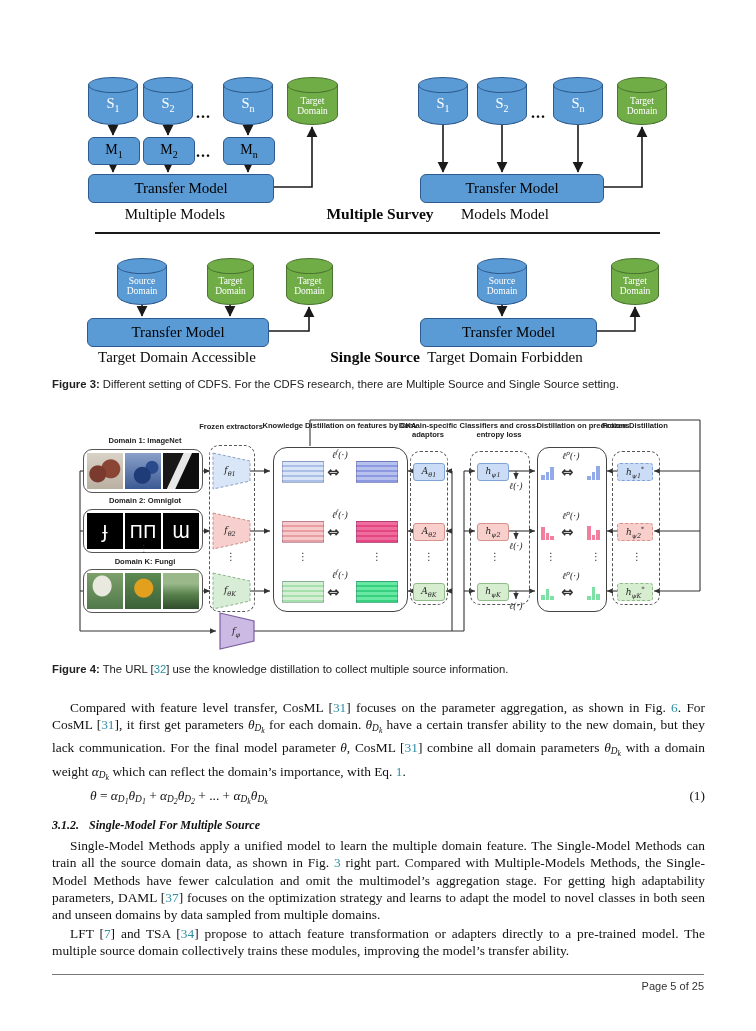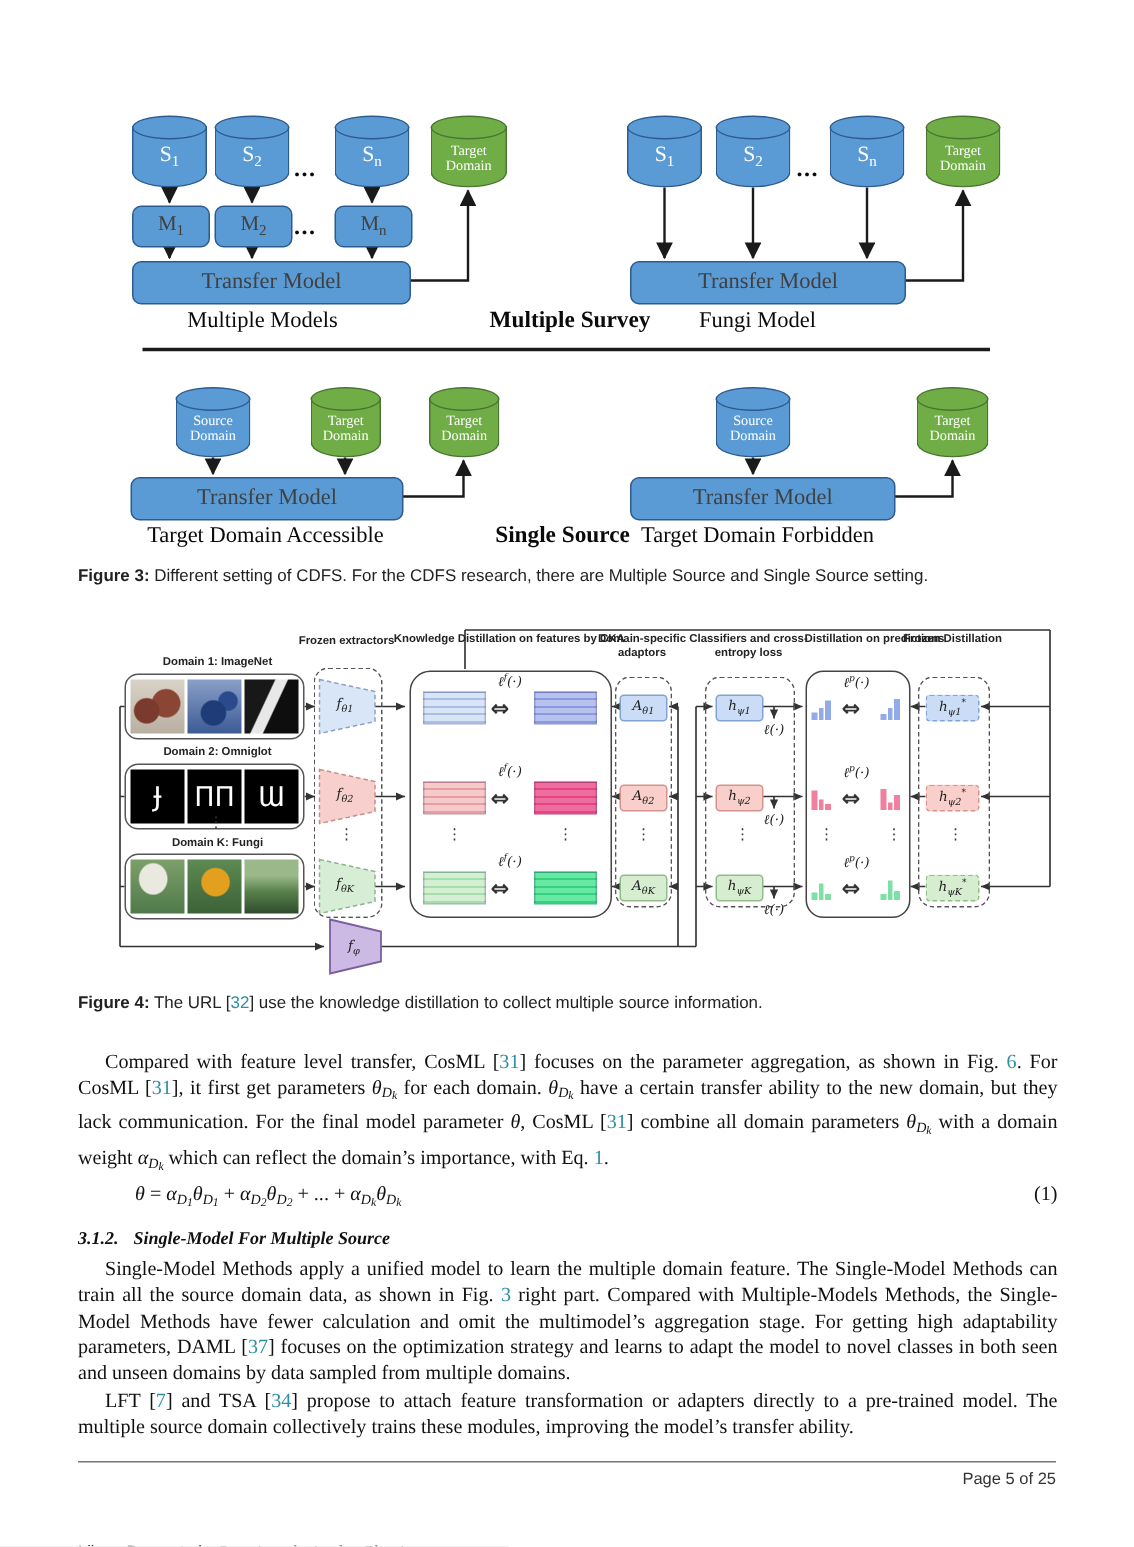--- a/index.html
+++ b/index.html
@@ -14,21 +14,21 @@
   .cyl .tube{position:absolute;left:0;right:0;top:7px;bottom:0;border:1.4px solid;border-top:none;
              border-radius:0 0 50% 50% / 0 0 10px 10px}
   .cyl .cap{position:absolute;left:0;right:0;top:0;height:14px;border-radius:50%;border:1.4px solid}
   .cyl .lbl{position:absolute;left:0;right:0;top:9px;bottom:0;display:flex;align-items:center;
             justify-content:center;color:#fff;z-index:2;text-align:center;line-height:1.05}
   .cyl.blue .tube,.cyl.blue .cap{background:#5B9BD5;border-color:#2E5B8F}
   .cyl.green .tube,.cyl.green .cap{background:#70AD47;border-color:#4A7431}
   .cyl .big{font-size:14.5px}
   .cyl .big sub{font-size:10px}
   .cyl .small{font-size:9.5px;padding-top:2px}
-  .tmbox{position:absolute;background:#5B9BD5;border:1.4px solid #2E5B8F;border-radius:6px;color:#404040;
+  .tmbox{position:absolute;background:#5B9BD5;border:1.4px solid #2E5B8F;border-radius:6px;color:#000000;
          display:flex;align-items:center;justify-content:center;z-index:2}
   .tmbox.wide{font-size:15px}
   .tmbox.mb{font-size:14px}
   .tmbox.mb sub{font-size:10px}
   .f3lbl{position:absolute;font-size:15px;text-align:center;color:#0a0a0a}
   .f3lbl.bold{font-weight:bold;font-size:15.5px}
   .f3dots{position:absolute;font-size:16px;font-weight:bold;letter-spacing:1px;color:#0a0a0a}
 
   
   .caption{position:absolute;left:52px;width:654px;font-family:"Liberation Sans","DejaVu Sans",sans-serif;
@@ -192,21 +192,21 @@
       <div class="lbl big">
           <span><span>S</span><sub>n</sub></span>
         </div>
     </div>
     <div class="cyl green" style="left:617px;top:77px;width:50px;height:48px">
       <div class="tube"></div>
         <div class="cap"></div>
       <div class="lbl small">Target Domain</div>
     </div>
     <div class="tmbox wide" style="left:420px;top:174px;width:182px;height:27px">Transfer Model</div>
-    <div class="f3lbl" style="left:415px;top:206px;width:180px">Fungi Model</div>
+    <div class="f3lbl" style="left:415px;top:206px;width:180px">Models Model</div>
 
     <div class="cyl blue" style="left:117px;top:258px;width:50px;height:47px">
       <div class="tube"></div>
         <div class="cap"></div>
       <div class="lbl small">Source Domain</div>
     </div>
     <div class="cyl green" style="left:207px;top:258px;width:47px;height:47px">
       <div class="tube"></div>
         <div class="cap"></div>
       <div class="lbl small">Target Domain</div>

